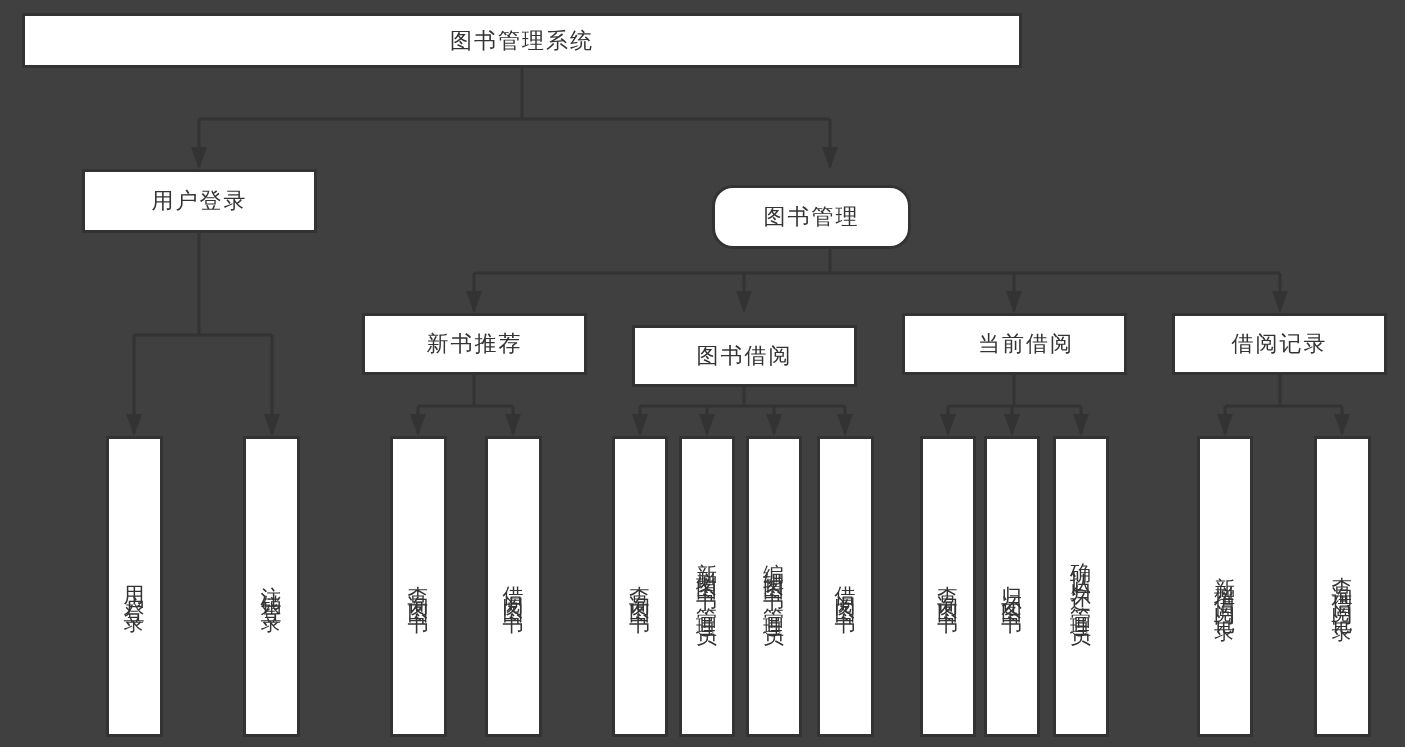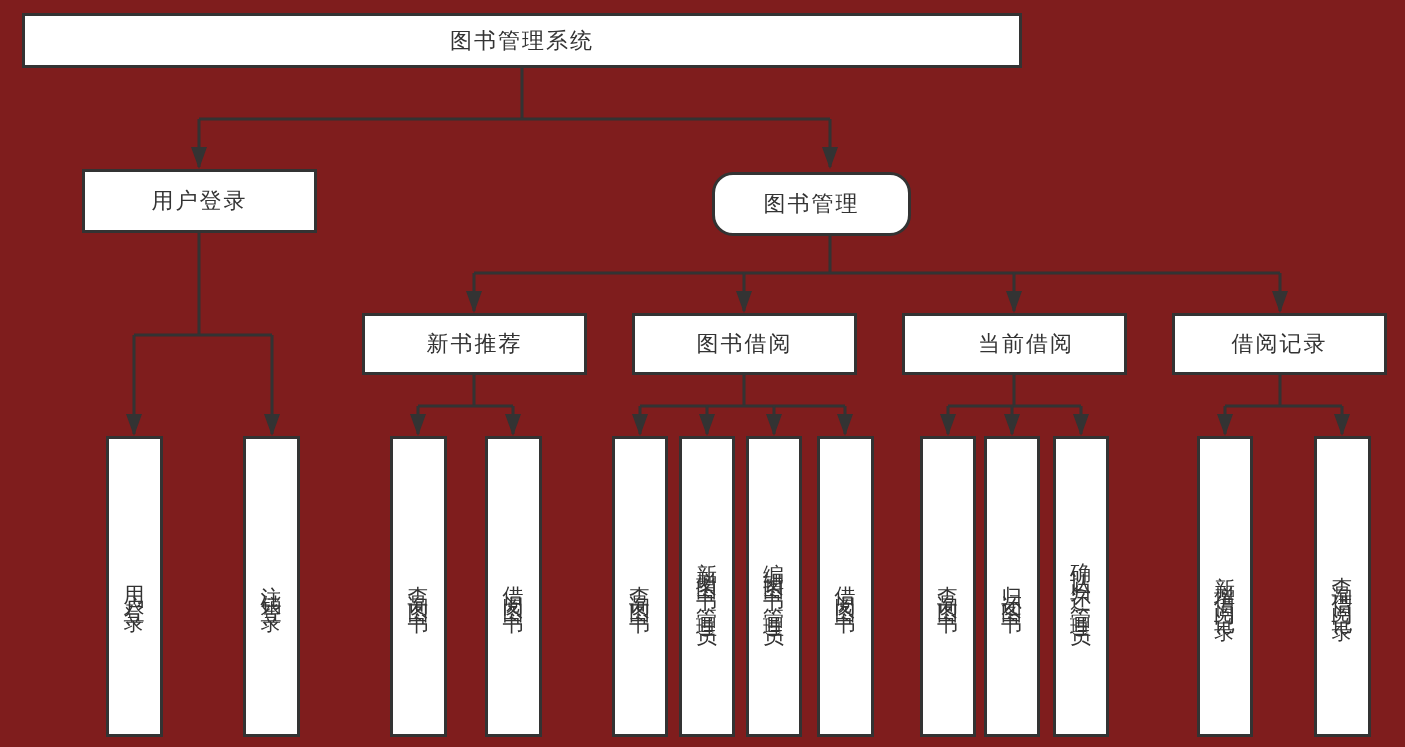--- a/index.html
+++ b/index.html
@@ -1,19 +1,19 @@
 <!DOCTYPE html>
 <html><head>
 <meta charset="utf-8">
 <title></title>
 <style>
   html, body { margin:0; padding:0; background:#ffffff; }
   .canvas {
     position:relative; width:1405px; height:747px;
-    background:#7f1d1d; overflow:hidden;
+    background:#404040; overflow:hidden;
     font-family:"Liberation Sans", "DejaVu Sans", sans-serif;
   }
   #connector-svg { position:absolute; left:0; top:0; }
   .node {
     position:absolute; box-sizing:border-box;
     background:#ffffff; border:3px solid #333333;
     display:flex; align-items:center; justify-content:center;
     color:#333333;
   }
   .node.h span {
@@ -90,27 +90,27 @@
       <polygon points="1217,414 1233,414 1225,436" fill="#333333"></polygon>
       <polygon points="1334,414 1350,414 1342,436" fill="#333333"></polygon>
     </svg>
   <div id="nodes">
       <div class="node h" style="left: 22px; top: 13px; width: 1000px; height: 55px; border-color: rgb(51, 51, 51); background: rgb(255, 255, 255);">
         <span style="color: rgb(51, 51, 51);">图书管理系统</span>
       </div>
       <div class="node h" style="left: 82px; top: 169px; width: 235px; height: 64px; border-color: rgb(51, 51, 51); background: rgb(255, 255, 255);">
         <span style="color: rgb(51, 51, 51);">用户登录</span>
       </div>
-      <div class="node h" style="left: 712px; top: 172px; width: 199px; height: 64px; border-color: rgb(51, 51, 51); background: rgb(255, 255, 255); border-radius: 21px;">
+      <div class="node h" style="left: 712px; top: 185px; width: 199px; height: 64px; border-color: rgb(51, 51, 51); background: rgb(255, 255, 255); border-radius: 21px;">
         <span style="color: rgb(51, 51, 51);">图书管理</span>
       </div>
       <div class="node h" style="left: 362px; top: 313px; width: 225px; height: 62px; border-color: rgb(51, 51, 51); background: rgb(255, 255, 255);">
         <span style="color: rgb(51, 51, 51);">新书推荐</span>
       </div>
-      <div class="node h" style="left: 632px; top: 313px; width: 225px; height: 62px; border-color: rgb(51, 51, 51); background: rgb(255, 255, 255);">
+      <div class="node h" style="left: 632px; top: 325px; width: 225px; height: 62px; border-color: rgb(51, 51, 51); background: rgb(255, 255, 255);">
         <span style="color: rgb(51, 51, 51);">图书借阅</span>
       </div>
       <div class="node h" style="left: 902px; top: 313px; width: 225px; height: 62px; border-color: rgb(51, 51, 51); background: rgb(255, 255, 255);">
         <span style="color: rgb(51, 51, 51); margin-left: 23px;">当前借阅</span>
       </div>
       <div class="node h" style="left: 1172px; top: 313px; width: 215px; height: 62px; border-color: rgb(51, 51, 51); background: rgb(255, 255, 255);">
         <span style="color: rgb(51, 51, 51);">借阅记录</span>
       </div>
       <div class="node v" style="left: 106px; top: 436px; width: 57px; height: 301px; border-color: rgb(51, 51, 51); background: rgb(255, 255, 255);">
         <span style="color: rgb(51, 51, 51);">用户登录</span>

